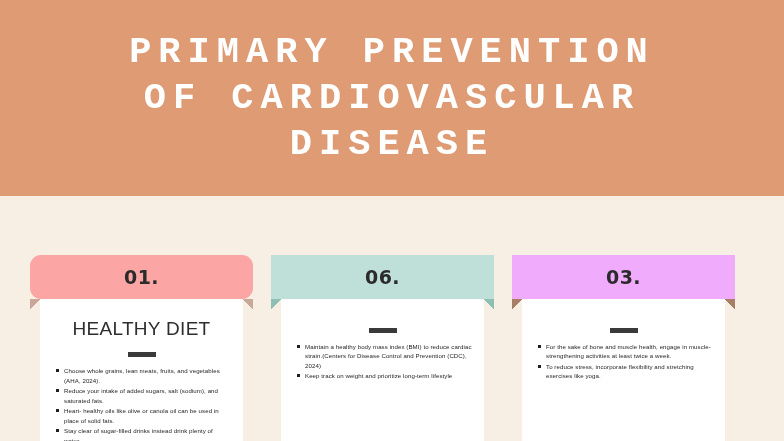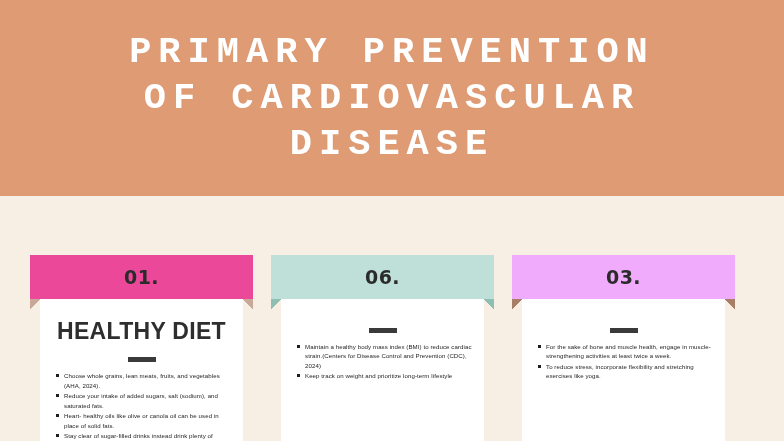--- a/index.html
+++ b/index.html
@@ -90,21 +90,21 @@
   .fold {
     position: absolute;
     top: 44px;
     width: 10px;
     height: 11px;
   }
   .fold-left  { left: 0; }
   .fold-right { right: 0; }
 
   
-  .card-1 .ribbon { background: #ec4899; }
+  .card-1 .ribbon { background: #fca5a5; border-radius: 11px; }
   .card-1 .fold-left  { background: linear-gradient(to bottom right, #C9A799 50%, transparent 50%); }
   .card-1 .fold-right { background: linear-gradient(to bottom left,  #C9A799 50%, transparent 50%); }
 
   .card-2 .ribbon { background: #BFE0D8; }
   .card-2 .fold-left  { background: linear-gradient(to bottom right, #8FBFB3 50%, transparent 50%); }
   .card-2 .fold-right { background: linear-gradient(to bottom left,  #8FBFB3 50%, transparent 50%); }
 
   .card-3 .ribbon { background: #f0abfc; }
   .card-3 .fold-left  { background: linear-gradient(to bottom right, #A87F66 50%, transparent 50%); }
   .card-3 .fold-right { background: linear-gradient(to bottom left,  #A87F66 50%, transparent 50%); }
@@ -115,22 +115,22 @@
     background: #FFFFFF;
     min-height: 186px;
     padding: 18px 0 0 0;
     box-sizing: border-box;
   }
 
   .card-title {
     margin: 0 12px;
     text-align: center;
     font-family: "Liberation Sans", sans-serif;
-    font-weight: bold;
-    font-size: 23px;
+    font-weight: normal;
+    font-size: 19px;
     line-height: 1.28;
     letter-spacing: 0.3px;
     color: #2E2E2E;
     text-transform: uppercase;
     white-space: pre-line;
   }
   .divider {
     width: 28px;
     height: 5px;
     background: #3A3A3A;

